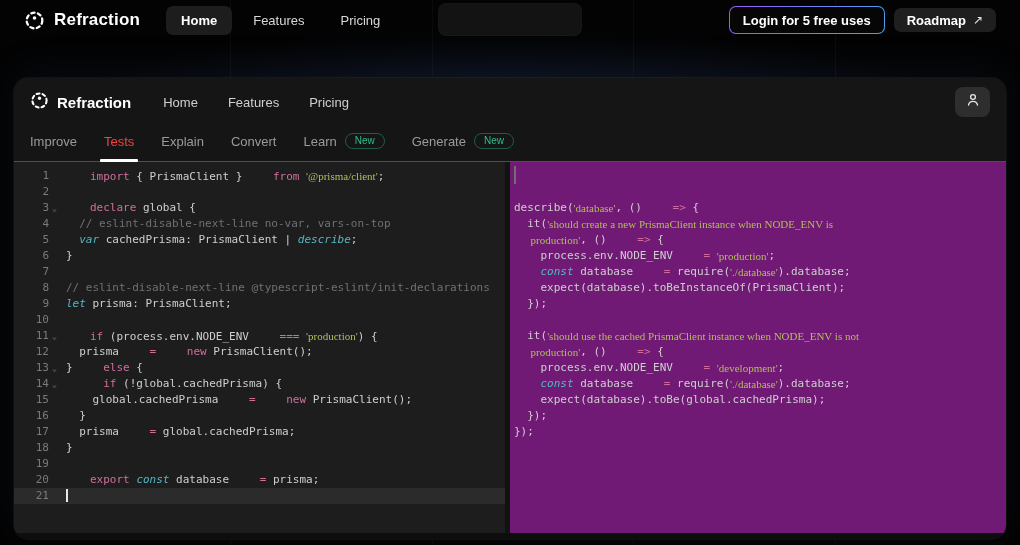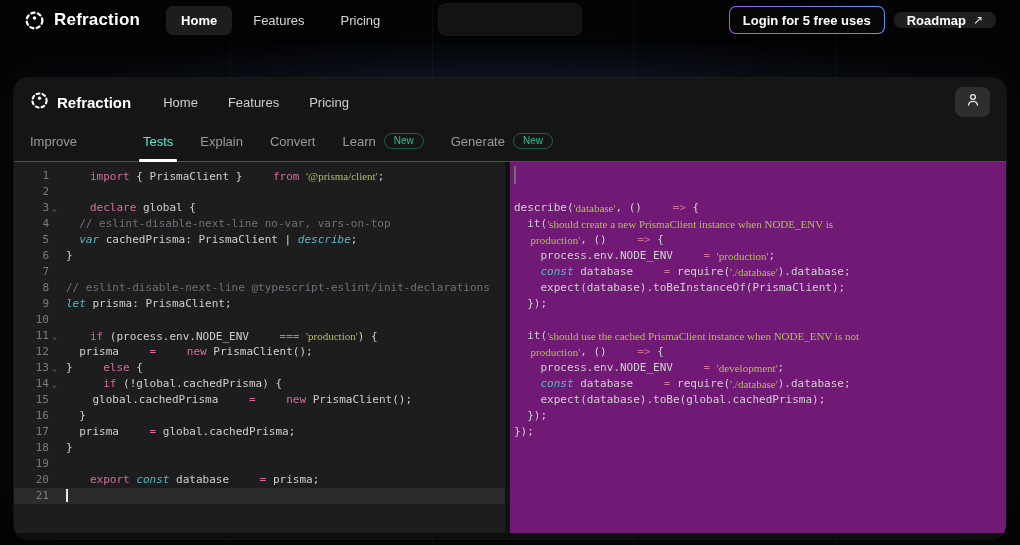--- a/index.html
+++ b/index.html
@@ -19,37 +19,37 @@
   .brand svg { display:block; }
   .topnav { display:flex; align-items:center; margin-left:26px; gap:6px; }
   .navpill { font-size:13px; color:#d8d8d8; padding:7px 15px; border-radius:7px; cursor:pointer; }
   .navpill.active { background:#1d1d1d; color:#fff; font-weight:bold; }
   .ghost-btn { position:absolute; left:438px; top:3px; width:144px; height:33px; border-radius:8px;
                background:#131313; box-shadow:inset 0 0 0 1px rgba(255,255,255,0.02); }
   .top-actions { margin-left:auto; display:flex; align-items:center; gap:9px; }
   .login-btn { padding:1px; border-radius:7px; background:linear-gradient(90deg,#9b5cf6,#4d9df6); cursor:pointer; }
   .login-btn > span { display:flex; align-items:center; height:26px; padding:0 13px; border-radius:6px;
                       background:#060606; color:#fff; font-size:13px; font-weight:bold; white-space:nowrap; }
-  .roadmap-btn { display:flex; align-items:center; gap:7px; height:16px; padding:0 13px; border-radius:7px;
+  .roadmap-btn { display:flex; align-items:center; gap:7px; height:24px; padding:0 13px; border-radius:7px;
                  background:#1f1f1f; color:#fff; font-size:13px; font-weight:bold; cursor:pointer; }
   .roadmap-btn .arrow { font-size:12px; color:#e6e6e6; font-weight:normal; }
 
   
   .appwin { position:absolute; left:14px; top:78px; width:992px; height:461px; background:#151515;
             border-radius:14px; overflow:hidden; box-shadow:0 0 0 1px rgba(255,255,255,0.05), 0 -10px 40px rgba(60,100,180,0.08); }
   .win-header { display:flex; align-items:center; height:48px; padding:0 16px; }
   .win-brand { display:flex; align-items:center; gap:8px; color:#fff; font-weight:bold; font-size:15px; }
   .win-nav { display:flex; align-items:center; margin-left:32px; gap:30px; }
   .win-nav .wlink { font-size:13px; color:#cfcfcf; cursor:pointer; }
   .user-btn { margin-left:auto; width:35px; height:30px; border-radius:8px; background:#2e2e2e;
               display:flex; align-items:center; justify-content:center; cursor:pointer; }
 
   .tabsrow { display:flex; align-items:flex-end; height:36px; padding:0 16px; gap:27px; border-bottom:1px solid #1d4ed8; }
   .tab { position:relative; font-size:13px; color:#9a9a9a; padding-bottom:12px; cursor:pointer; display:flex; align-items:center; gap:8px; }
-  .tab.active { color:#5eead4;margin-left:39px; }
+  .tab.active { color:#ef4444; }
   .tab.active::after { content:""; position:absolute; left:50%; transform:translateX(-50%); bottom:-1px; width:38px; height:3px; background:#fff; border-radius:1px; }
   .badge-new { font-size:10px; color:#2fbf8f; border:1px solid #1f5c45; border-radius:999px; padding:2px 9px; line-height:1; }
 
   
   .editor { display:flex; height:371px; font-family:"DejaVu Sans Mono","Liberation Mono",monospace; font-size:11px; }
   .pane-left { width:491px; background:#1d1d1d; padding-top:6px; overflow:hidden; }
   .pane-div { width:5px; background:#121212; }
   .pane-right { flex:1; background:#701a75; padding:6px 0 0 4px; overflow:hidden; }
   .crow { display:flex; height:16px; line-height:16px; white-space:pre; }
   .crow.hl { background:#2b2b2b; }

